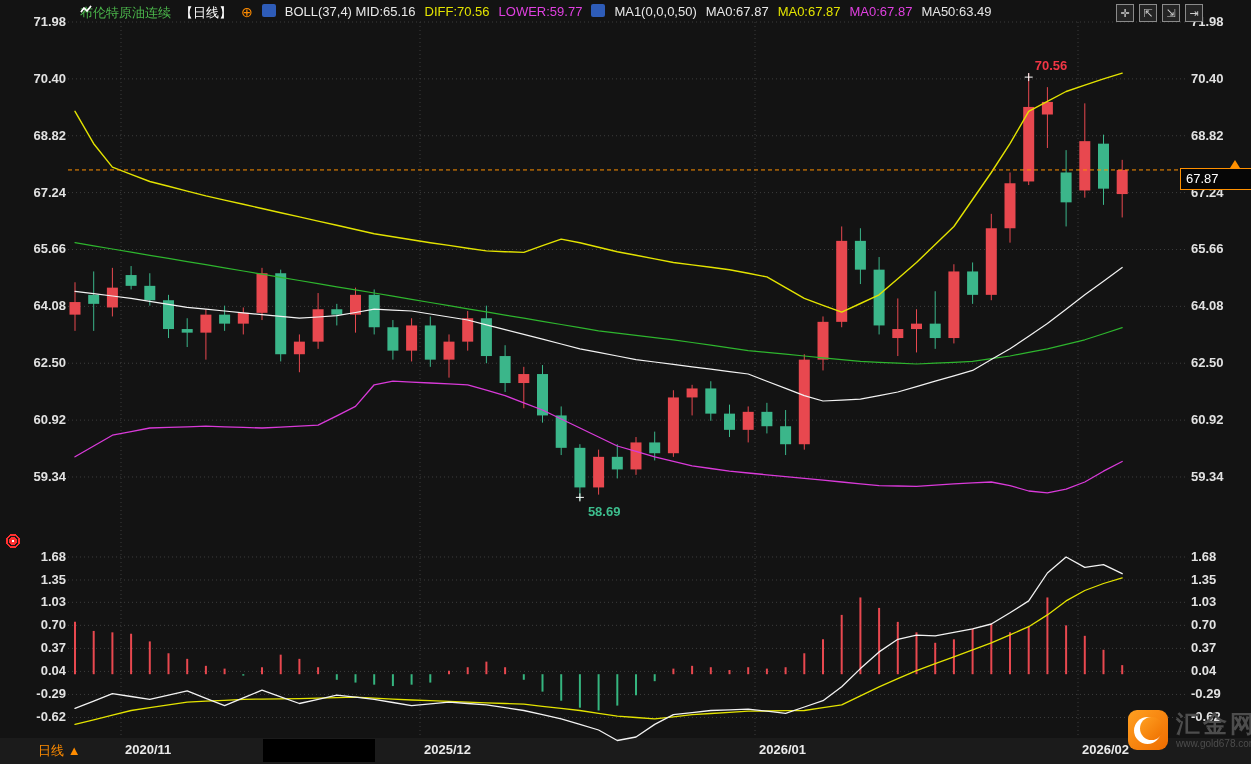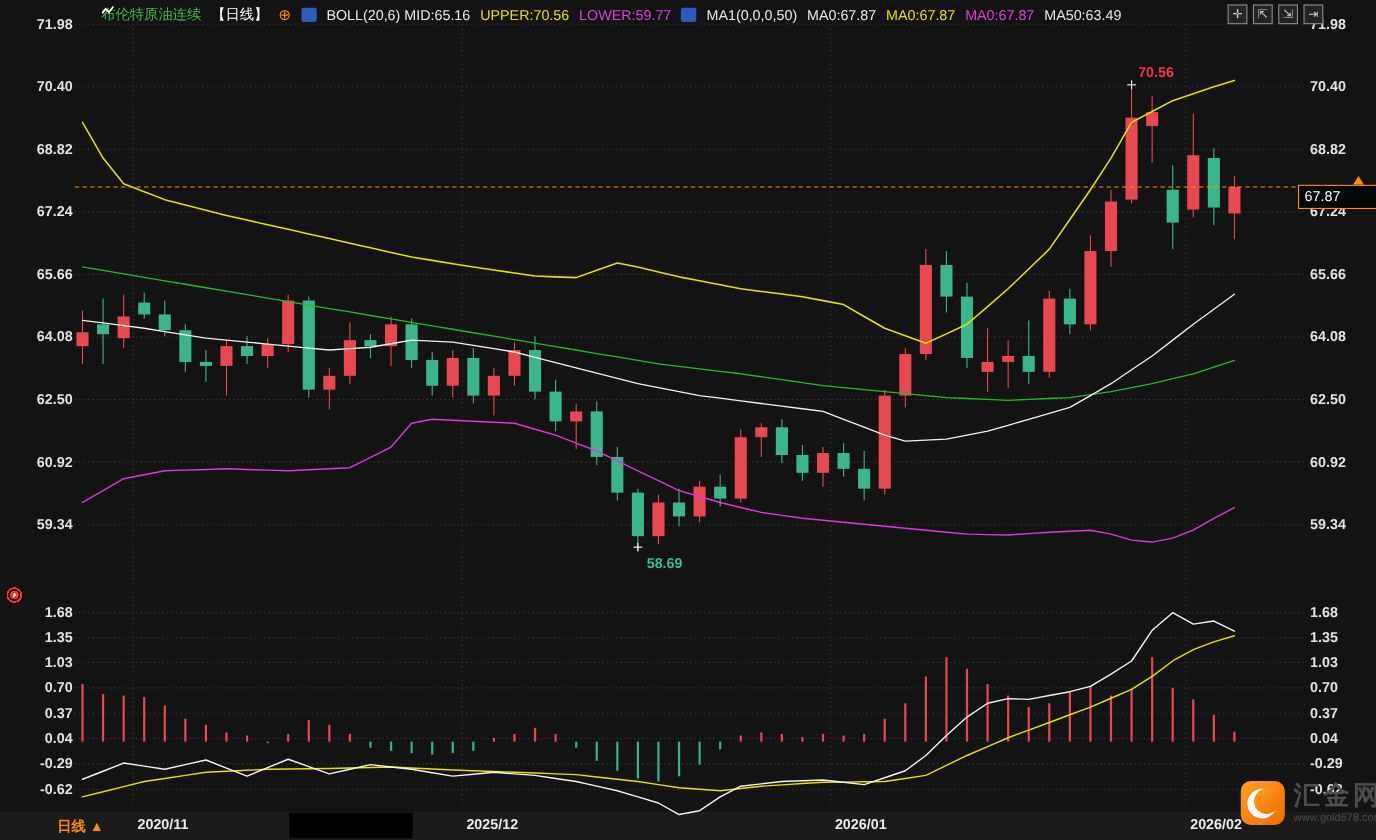--- a/index.html
+++ b/index.html
@@ -1,19 +1,19 @@
 <!DOCTYPE html>
 <html><head>
 <meta charset="utf-8">
 <style>
   html,body{margin:0;padding:0;background:#000;}
   .screen{position:relative;width:1251px;height:764px;background:#131313;overflow:hidden;
           font-family:"Liberation Sans",sans-serif;}
   
-  .hdr{position:absolute;left:92px;top:4px;height:18px;display:flex;align-items:center;gap:9px;
+  .hdr{position:absolute;left:80px;top:4px;height:18px;display:flex;gap:9px;
        font-size:13px;white-space:nowrap;z-index:4;}
   .hdr span{display:inline-block;}
   .c-sym{color:#4cb84c;}
   .c-tag{color:#ffffff;}
   .c-plus{color:#ff8c00;font-size:14px;}
   .c-wht{color:#e8e8e8;}
   .c-yel{color:#e3e300;}
   .c-mag{color:#e040e0;}
   .c-grn{color:#e5e5e5;}
   .mini-ic{width:14px;height:13px;border-radius:2px;background:#2e5cb8;display:inline-flex;
@@ -22,21 +22,21 @@
   .tools{position:absolute;left:1116px;top:4px;display:flex;gap:5px;z-index:4;}
   .tool{width:18px;height:18px;border:1px solid #8a8a8a;background:#242424;color:#cfcfcf;
         font-size:11px;line-height:17px;text-align:center;box-sizing:border-box;}
   
   .macd-hdr{position:absolute;left:70px;top:537px;display:flex;gap:10px;font-size:13px;z-index:4;}
   .ind-ic{position:absolute;left:5px;top:533px;width:16px;height:16px;border-radius:50%;z-index:4;
      background:radial-gradient(circle,#ffffff 0 1.5px,#ff3030 1.5px 4px,#181818 4px 5.5px,#ff3030 5.5px 7px,rgba(0,0,0,0) 7px);}
   
   .bbar{position:absolute;left:0;top:738px;width:1251px;height:26px;background:#1b1b1b;z-index:1;}
   .blabels{position:absolute;left:0;top:738px;width:1251px;height:26px;z-index:3;}
-  .period{position:absolute;left:52px;top:742px;font-size:13px;font-weight:bold;color:#ff8c00;z-index:4;}
+  .period{position:absolute;left:38px;top:742px;font-size:13px;font-weight:normal;color:#ff8c00;z-index:4;}
   .date-lbl{position:absolute;top:4px;font-size:13px;font-weight:bold;color:#eaeaea;}
   .redact{position:absolute;left:263px;top:739px;width:112px;height:23px;background:#000;z-index:5;}
   
   .pbox{position:absolute;left:1180px;top:168px;width:67px;height:20px;background:#060606;
         border:1px solid #ff9000;color:#ffffff;font-size:13px;line-height:20px;padding-left:5px;
         box-sizing:content-box;z-index:4;}
   
   .logo{position:absolute;left:1128px;top:710px;display:flex;align-items:center;gap:8px;z-index:6;}
   .logo-ic{position:relative;width:40px;height:40px;border-radius:9px;
            background:linear-gradient(135deg,#ffa021,#ef6c00);overflow:hidden;}
@@ -302,22 +302,22 @@
 
   <div class="hdr">
     <span class="c-sym">布伦特原油连续</span>
     <span class="c-tag">【日线】</span>
     <span class="c-plus">⊕</span>
     <span class="mini-ic">
       <svg width="12" height="11">
           <polyline points="1,8 4,4 7,7 11,2" fill="none" stroke="#fff" stroke-width="1.3"></polyline>
         </svg>
     </span>
-    <span class="c-wht">BOLL(20,6) MID:65.16</span>
-    <span class="c-yel">UPPER:70.56</span>
+    <span class="c-wht">BOLL(37,4) MID:65.16</span>
+    <span class="c-yel">DIFF:70.56</span>
     <span class="c-mag">LOWER:59.77</span>
     <span class="mini-ic">
       <svg width="12" height="11">
           <polyline points="1,8 4,4 7,7 11,2" fill="none" stroke="#fff" stroke-width="1.3"></polyline>
         </svg>
     </span>
     <span class="c-wht">MA1(0,0,0,50)</span>
     <span class="c-wht">MA0:67.87</span>
     <span class="c-yel">MA0:67.87</span>
     <span class="c-mag">MA0:67.87</span>

